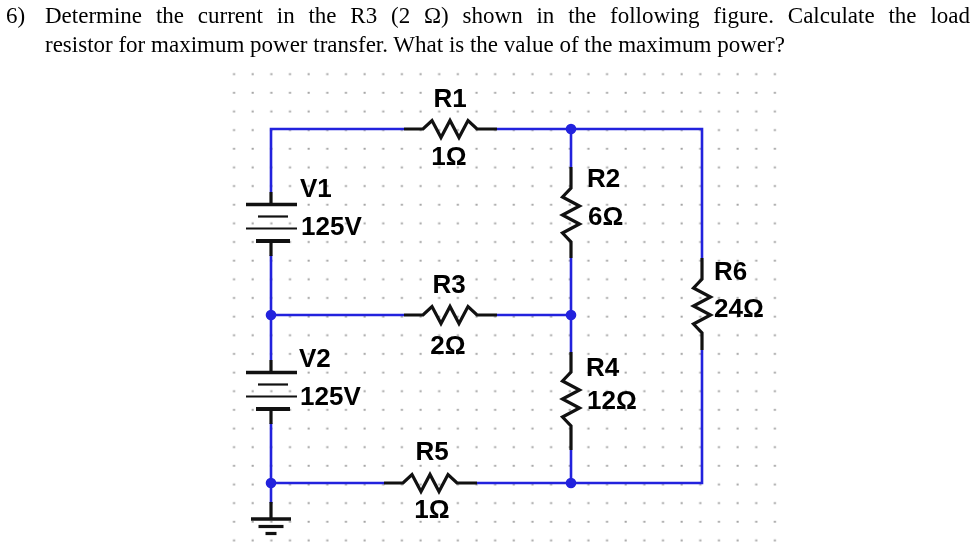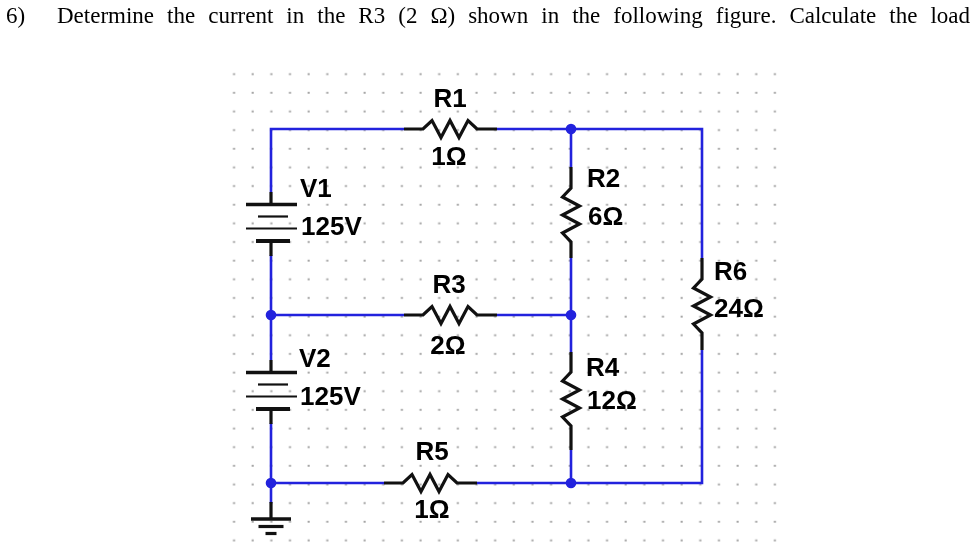--- a/index.html
+++ b/index.html
@@ -2,36 +2,37 @@
 <html><head>
 <meta charset="utf-8">
 <style>
   html,body{margin:0;padding:0;background:#ffffff;}
   #page{position:relative;width:973px;height:545px;background:#ffffff;overflow:hidden;
         font-family:"Liberation Serif",serif;}
   .question{position:absolute;left:6px;top:1px;width:964px;display:flex;
             font-size:23px;line-height:29px;color:#000;}
   .q-num{flex:none;width:39px;}
   .q-body{flex:1 1 auto;min-width:0;}
-  .q-l1{display:block;text-align:justify;text-align-last:justify;white-space:normal;margin-left:12px;}
+  .q-l1{display:block;text-align:justify;text-align-last:justify;white-space:normal;}
   .q-l2{display:block;text-align:left;}
   svg.circuit{position:absolute;left:0;top:0;}
   svg .clabel{font-family:"Liberation Sans",sans-serif;font-weight:bold;font-size:26px;fill:#000;}
   .wire{stroke:#2222dd;stroke-width:2.6;fill:none;stroke-linecap:butt;}
   .blk{stroke:#111111;stroke-width:3.2;fill:none;stroke-linejoin:miter;stroke-linecap:butt;}
 </style>
 </head>
 <body>
 
 <div id="page">
 
   <div class="question">
     <span class="q-num">6)</span>
     <span class="q-body">
       <span class="q-l1">Determine the current in the R3 (2 Ω) shown in the following figure. Calculate the load</span>
+      <span class="q-l2">resistor for maximum power transfer. What is the value of the maximum power?</span>
     </span>
   </div>
 
   <svg class="circuit" width="973" height="545" viewBox="0 0 973 545">
     <defs>
       <pattern id="dots" x="227.5" y="67.5" width="18.65" height="18.65" patternUnits="userSpaceOnUse">
         <rect x="5.5" y="5.7" width="2.1" height="1.9" fill="#a3a3a3"></rect>
       </pattern>
     </defs>
 

